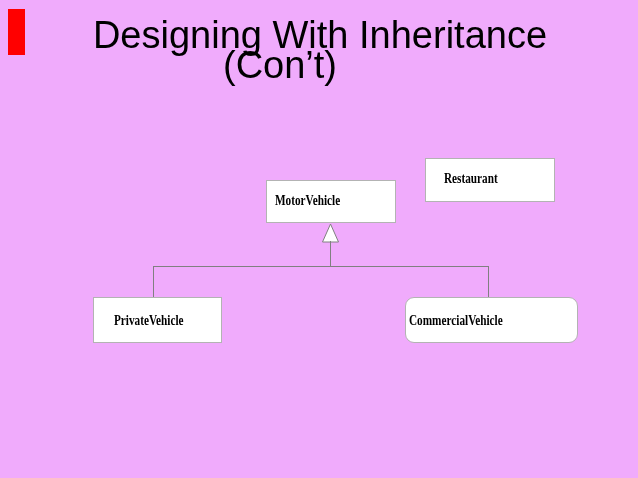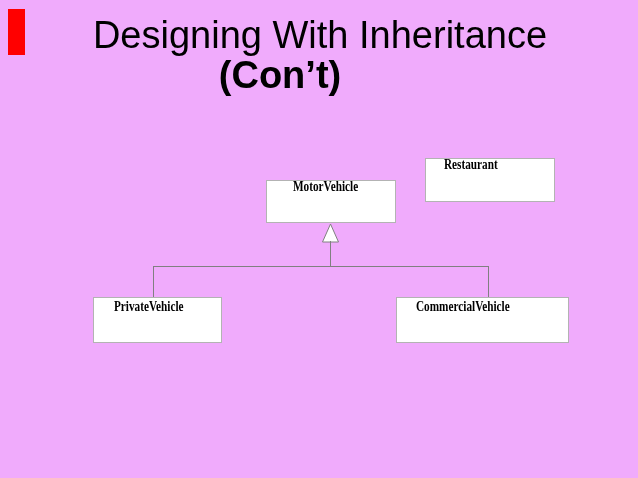--- a/index.html
+++ b/index.html
@@ -25,44 +25,45 @@
   .title-line {
     position: absolute;
     left: 0;
     text-align: center;
     font-size: 38px;
     line-height: 46px;
     color: #000;
     white-space: nowrap;
   }
   .title-line.l1 { top: 12px; width: 640px; }
-  .title-line.l2 { top: 52px; width: 560px; font-weight: bold; }
+  .title-line.l2 { top: 42px; width: 560px; }
 
   .cbox {
     position: absolute;
     box-sizing: border-box;
     background: #fff;
     border: 1px solid var(--box-border, #b3b3b3);
     display: flex;
+    align-items: center;
   }
   .cbox .label {
     font-family: "Liberation Serif", serif;
     font-weight: bold;
     font-size: 15px;
     color: #000;
     white-space: nowrap;
     transform: scaleX(0.75);
     transform-origin: left center;
     margin-top: -3px;
   }
 
-  #box-motorvehicle      { left: 266px; top: 180px; width: 130px; height: 43px; padding-left: 26px; }
+  #box-motorvehicle      { left: 266px; top: 180px; width: 130px; height: 43px; padding-left: 8px; }
   #box-restaurant        { left: 425px; top: 158px; width: 130px; height: 44px; padding-left: 18px; }
   #box-privatevehicle    { left: 93px;  top: 297px; width: 129px; height: 46px; padding-left: 20px; }
-  #box-commercialvehicle { left: 396px; top: 297px; width: 173px; height: 46px; padding-left: 19px; }
+  #box-commercialvehicle { left: 405px; top: 297px; width: 173px; height: 46px; padding-left: 3px; border-radius: 9px; }
   #box-privatevehicle .label, #box-commercialvehicle .label { margin-top: 0; }
 
   .line {
     position: absolute;
     background: var(--connector, #808080);
   }
   .line.rail  { left: 153px; top: 266px; width: 336px; height: 1px; }
   .line.stem  { left: 330px; top: 241px; width: 1px;  height: 25px; }
   .line.dropL { left: 153px; top: 266px; width: 1px;  height: 31px; }
   .line.dropR { left: 488px; top: 266px; width: 1px;  height: 31px; }

